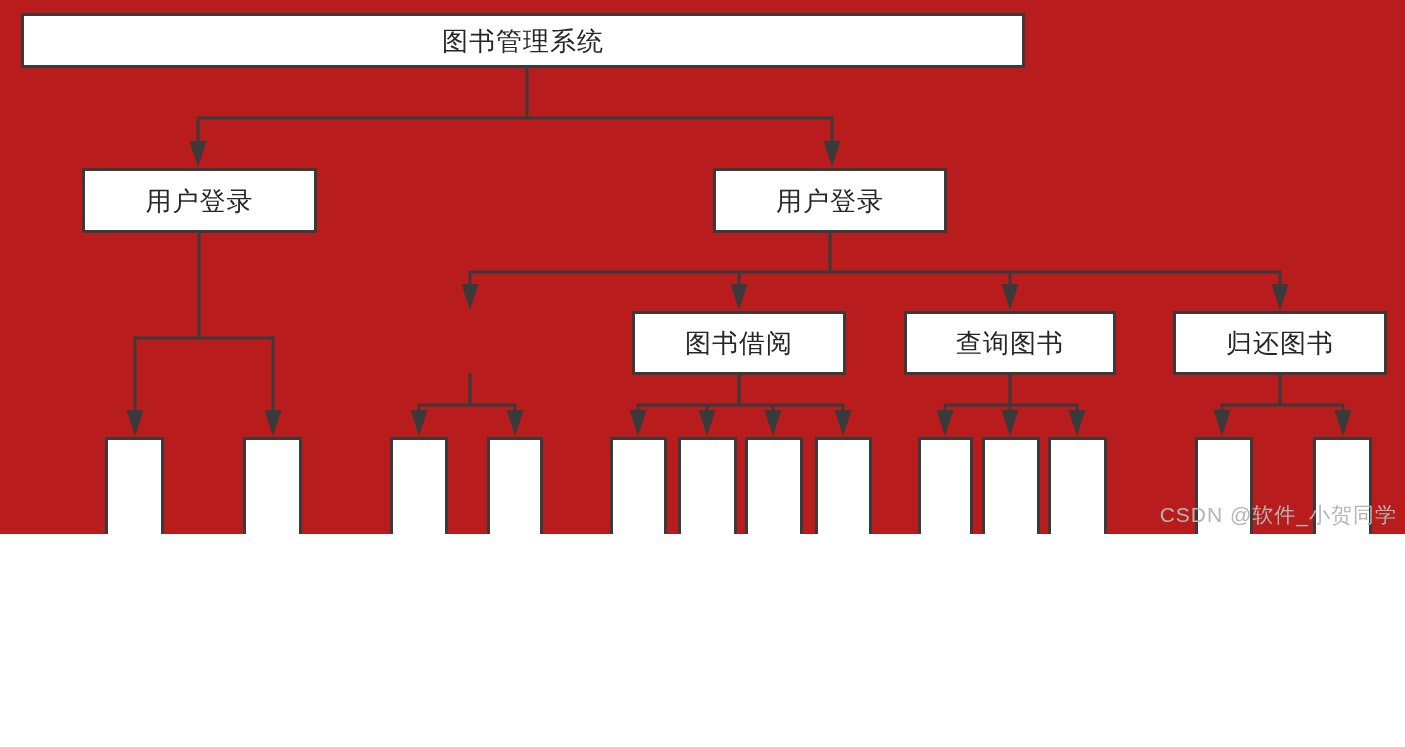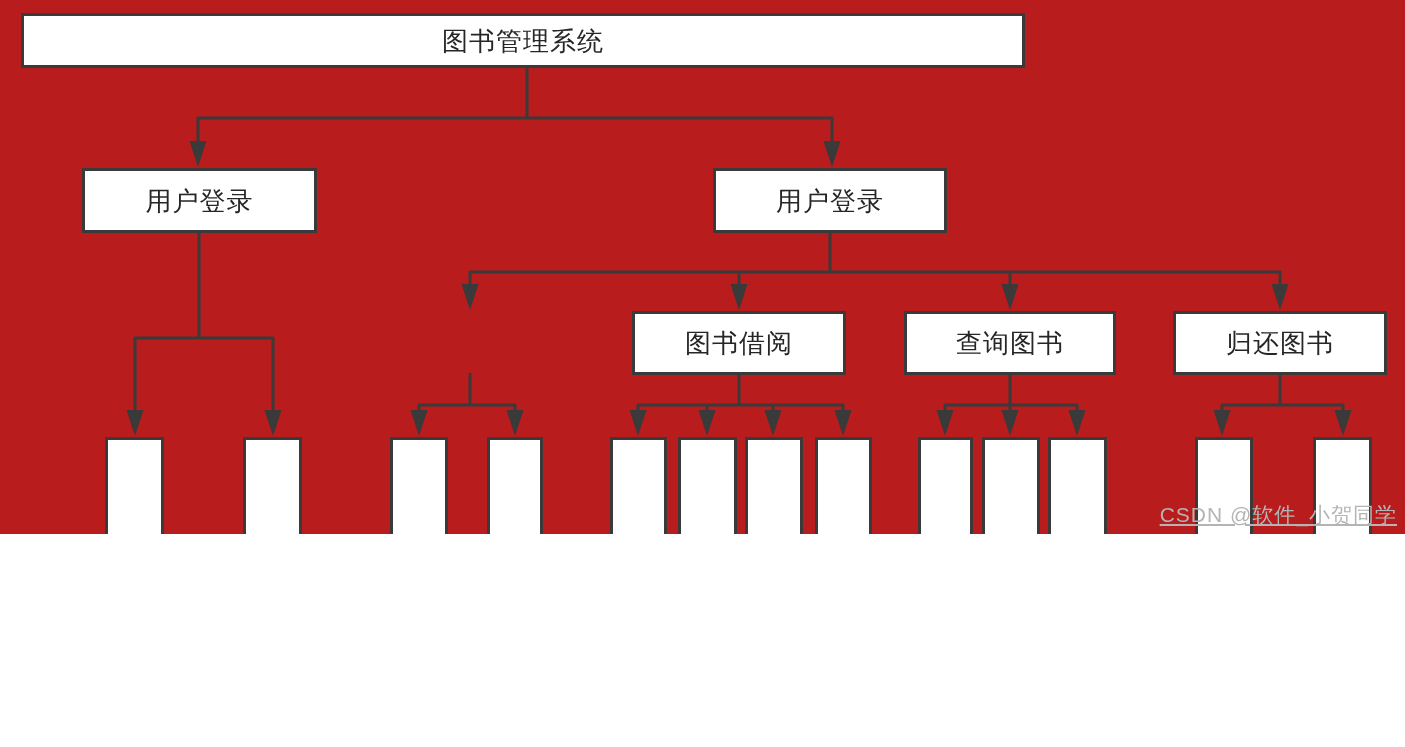--- a/index.html
+++ b/index.html
@@ -43,21 +43,20 @@
     white-space:nowrap;
   }
   .watermark{
     position:absolute;
     right:8px;
     bottom:5px;
     font-size:21px;
     letter-spacing:1px;
     color:var(--watermark);
     pointer-events:none;
-    text-decoration:underline;
   }
 </style>
 </head>
 <body>
 
 <div class="canvas">
 
   <svg class="connectors" width="1405" height="747" viewBox="0 0 1405 747">
     <g stroke="#3a3a3a" stroke-width="3" fill="none">
 

